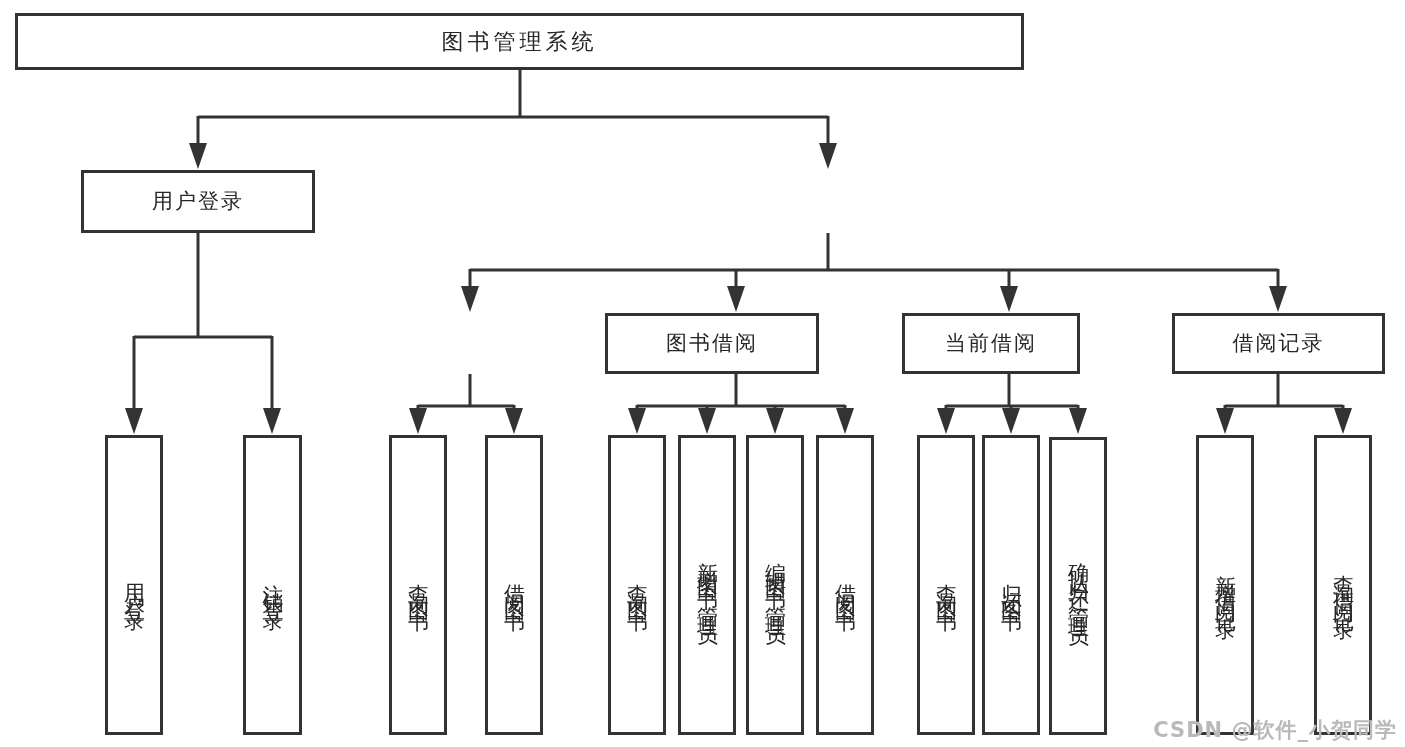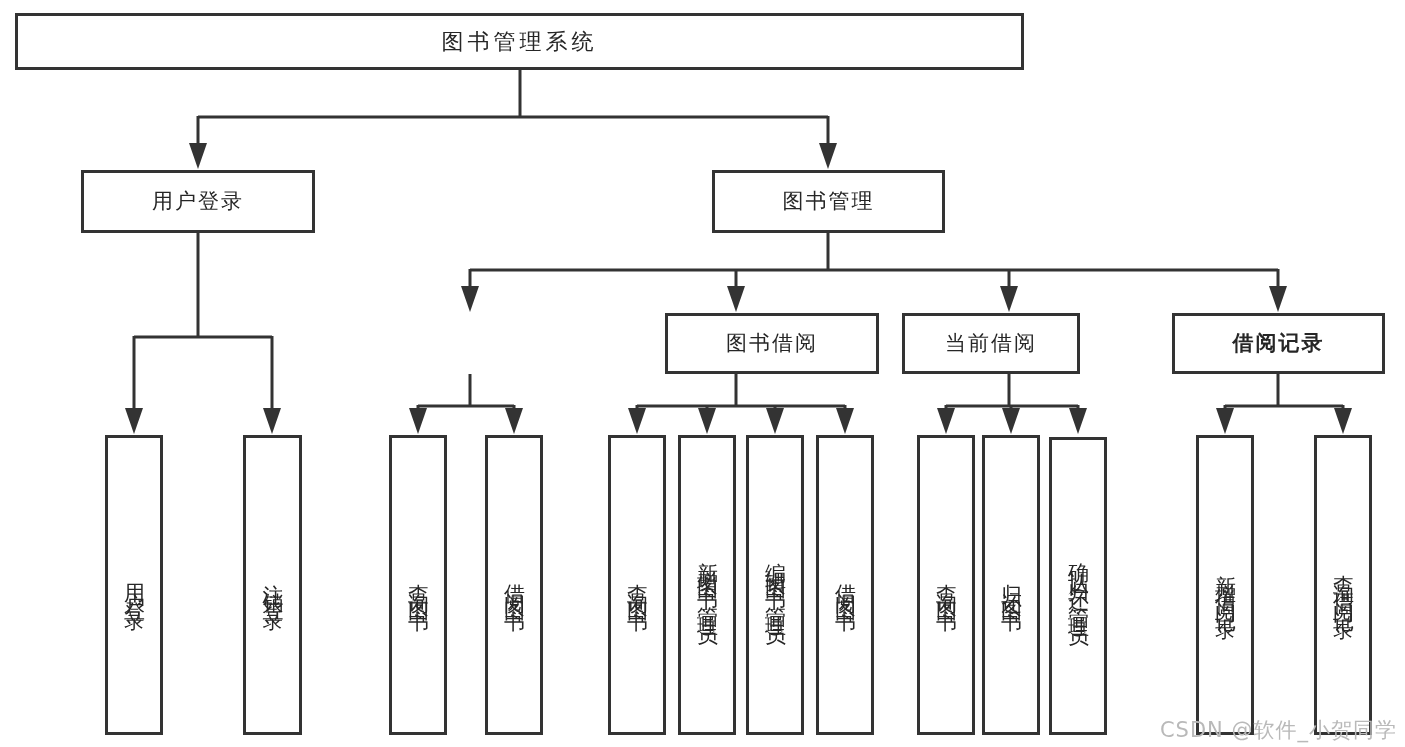--- a/index.html
+++ b/index.html
@@ -45,20 +45,21 @@
     line-height: 1;
   }
   .watermark {
     position: absolute;
     right: 8px;
     bottom: 3px;
     font-size: 21px;
     color: #b9b9b9;
     letter-spacing: 1px;
     white-space: nowrap;
+    font-weight: bold;
   }
 </style>
 </head>
 <body>
 
 <div class="canvas">
 
   <svg class="connectors" viewBox="0 0 1405 747" xmlns="http://www.w3.org/2000/svg">
     <g stroke="#333333" stroke-width="3" fill="none">
 
@@ -124,25 +125,24 @@
       <polygon points="1002,408 1020,408 1011,434"></polygon>
       <polygon points="1069,408 1087,408 1078,434"></polygon>
       <polygon points="1216,408 1234,408 1225,434"></polygon>
       <polygon points="1334,408 1352,408 1343,434"></polygon>
     </g>
   </svg>
 
   <div class="node h-node root-node" style="left:15px; top:13px; width:1009px; height:57px;">图书管理系统</div>
 
   <div class="node h-node" style="left:81px; top:170px; width:234px; height:63px;">用户登录</div>
-  <div class="node h-node" style="left:712px; top:170px; width:233px; height:63px;">图书管理</div>
 
-  <div class="node h-node" style="left:665px; top:313px; width:214px; height:61px;">图书借阅</div>
+  <div class="node h-node" style="left:605px; top:313px; width:214px; height:61px;">图书借阅</div>
   <div class="node h-node" style="left:902px; top:313px; width:178px; height:61px;">当前借阅</div>
-  <div class="node h-node" style="left:1172px; top:313px; width:213px; height:61px;font-weight:bold;">借阅记录</div>
+  <div class="node h-node" style="left:1172px; top:313px; width:213px; height:61px;">借阅记录</div>
 
   <div class="node v-node" style="left:105px; top:435px; width:58px; height:300px;">用户登录</div>
   <div class="node v-node" style="left:243px; top:435px; width:59px; height:300px;">注销登录</div>
 
   <div class="node v-node" style="left:389px; top:435px; width:58px; height:300px;">查询图书</div>
   <div class="node v-node" style="left:485px; top:435px; width:58px; height:300px;">借阅图书</div>
 
   <div class="node v-node" style="left:608px; top:435px; width:58px; height:300px;">查询图书</div>
   <div class="node v-node" style="left:678px; top:435px; width:58px; height:300px;">新增图书（管理员）</div>
   <div class="node v-node" style="left:746px; top:435px; width:58px; height:300px;">编辑图书（管理员）</div>

